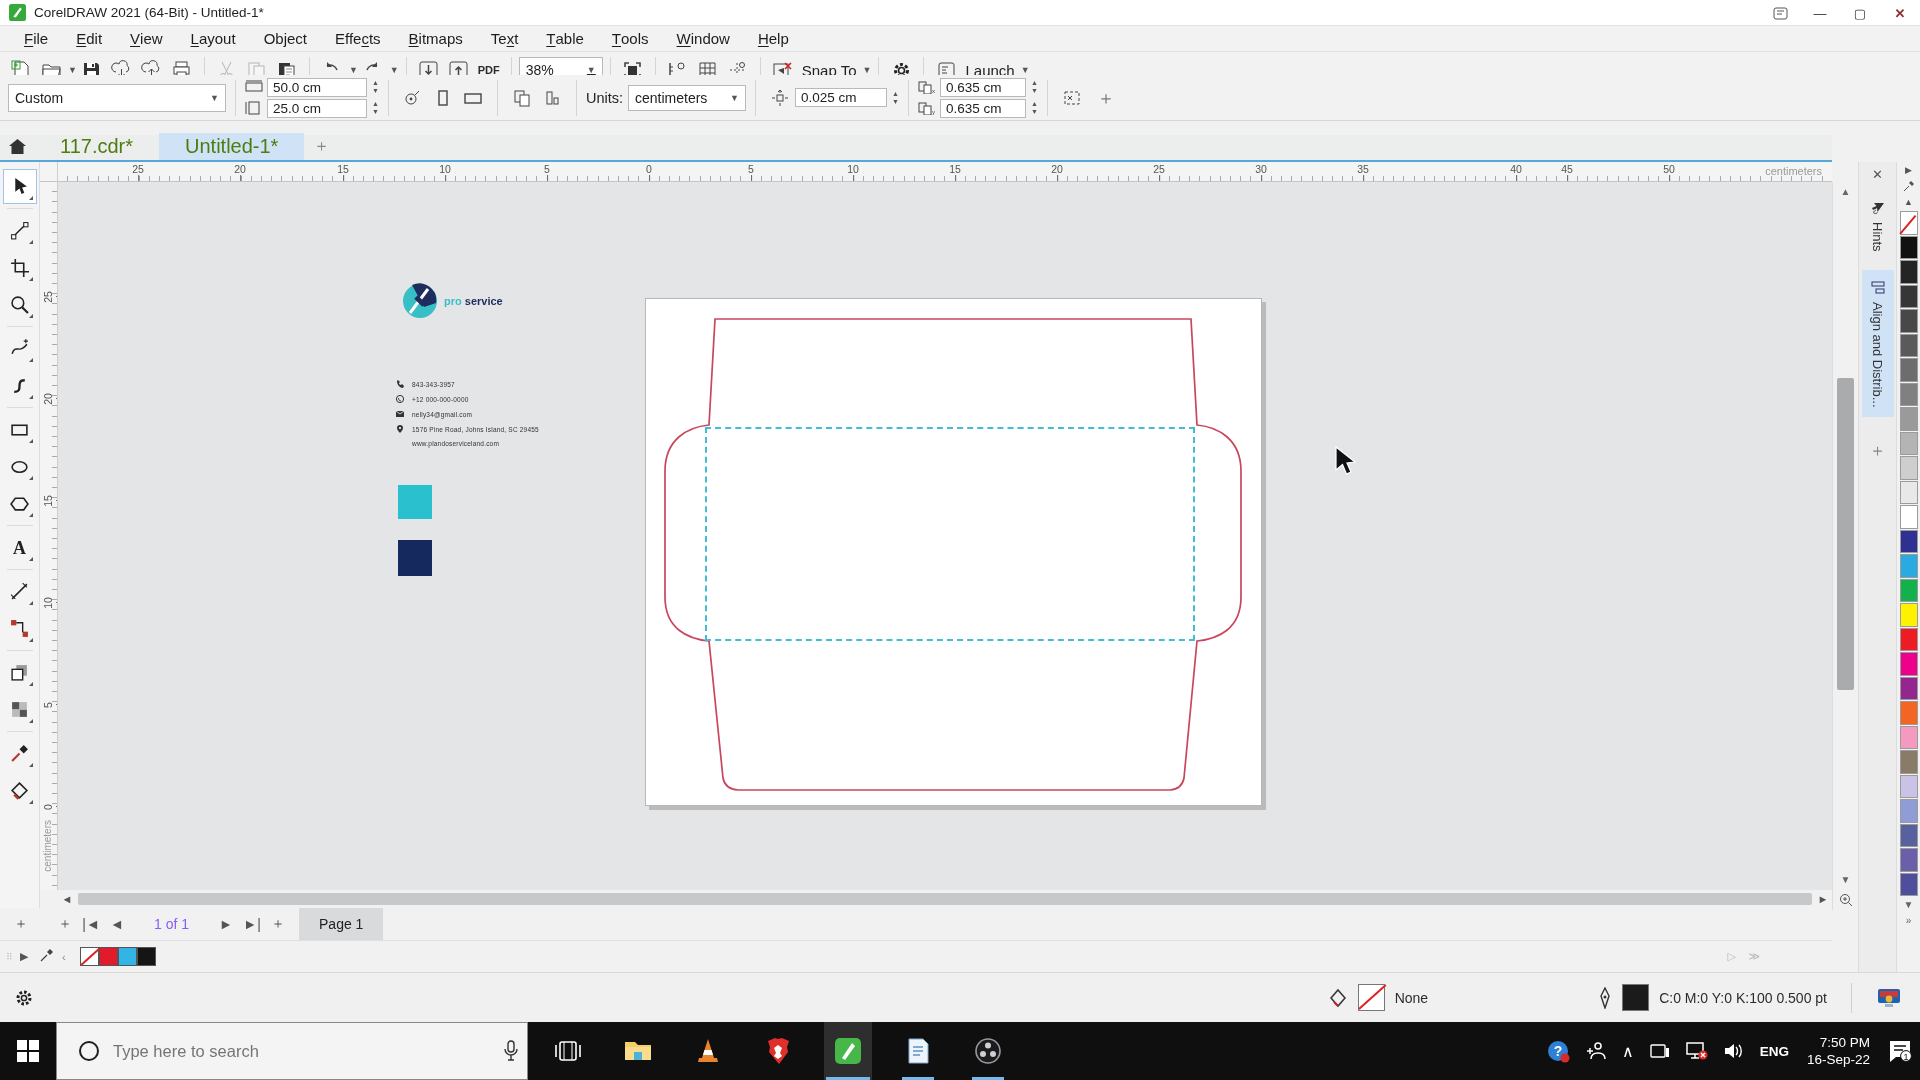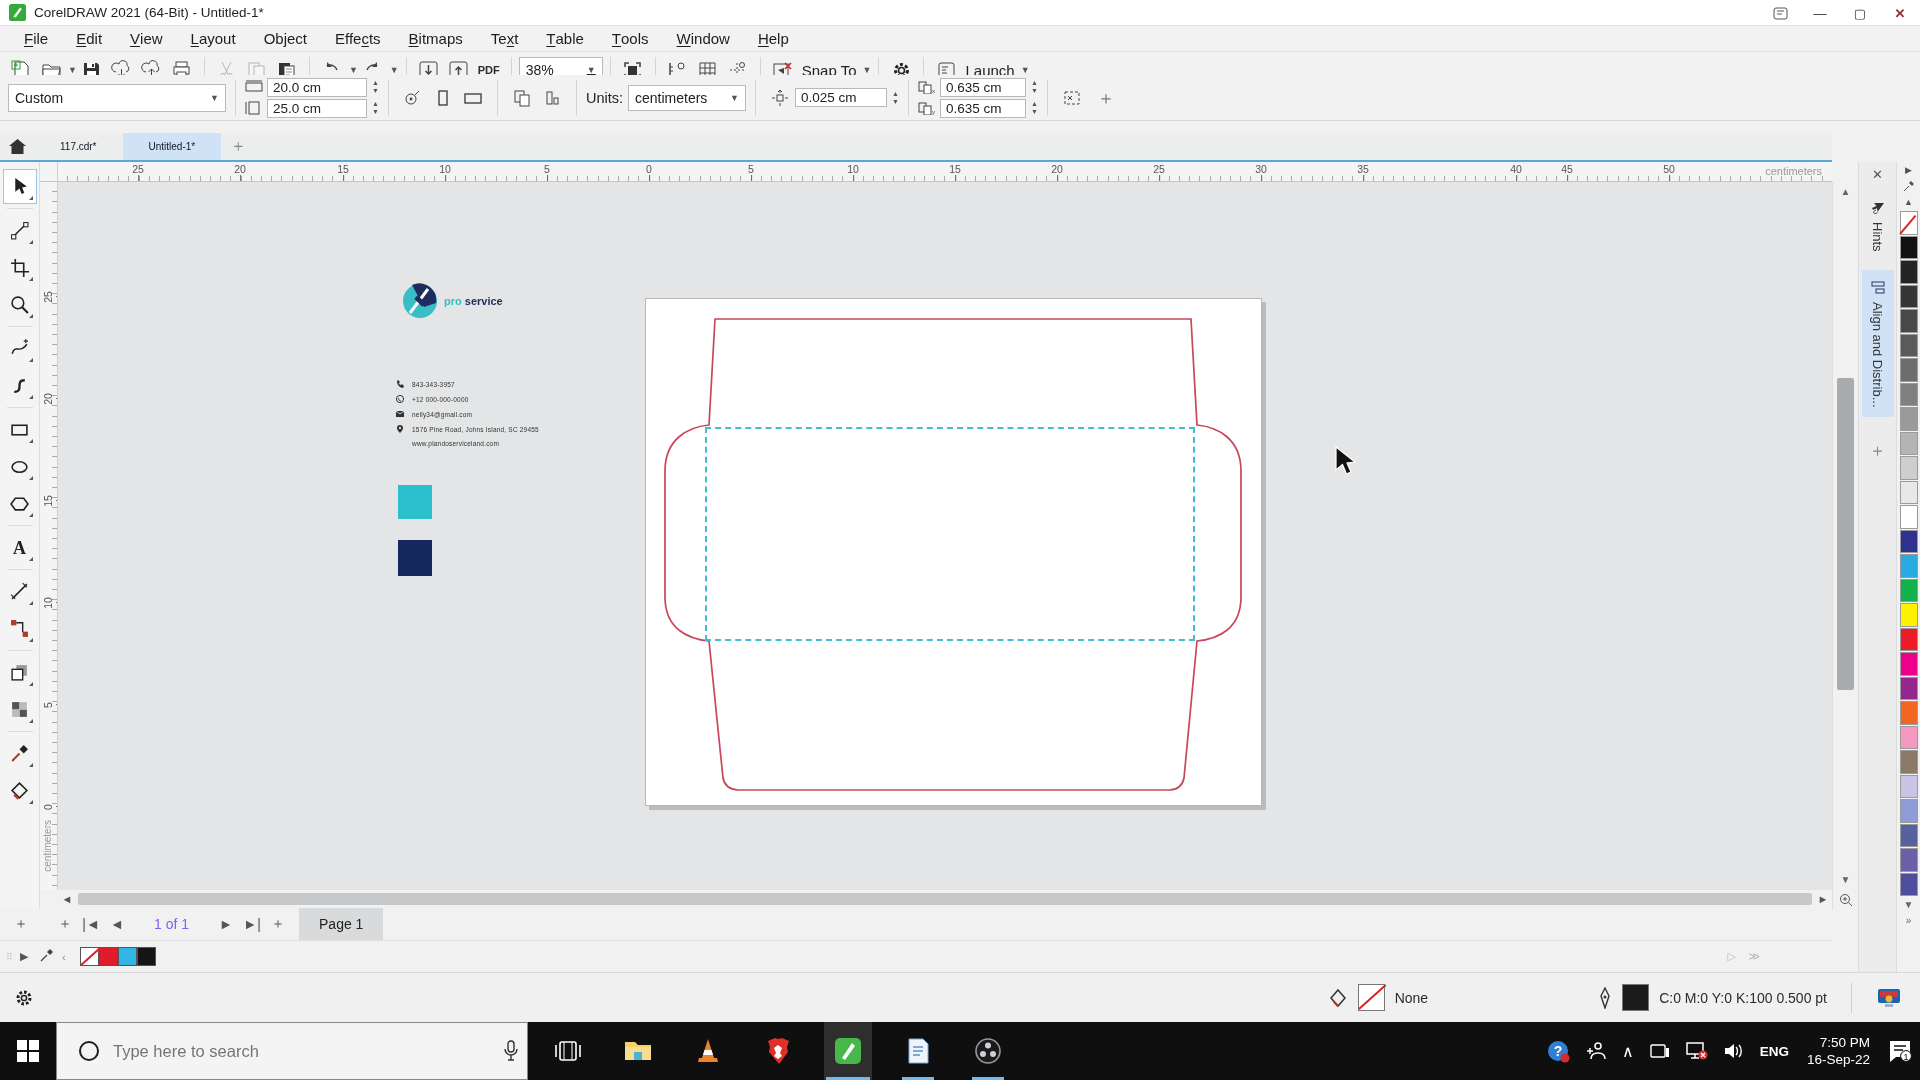--- a/index.html
+++ b/index.html
@@ -43,21 +43,21 @@
   .spin-btns { display:flex; flex-direction:column; font-size:7px; color:#555; line-height:8px; margin-left:1px; }
   .pb-ico-btn { width:30px; height:30px; display:flex; align-items:center; justify-content:center; }
   .pb-ico-btn svg { width:20px; height:20px; }
   .units-lbl { font-size:14.5px; color:#222; margin-right:5px; }
   #units-combo { width:118px; justify-content:space-between; height:26px; }
   .plus-btn { font-size:18px; color:#777; margin:0 10px; }
 
   
   #tabbar { left:0; top:135px; width:1832px; height:27px; background:#eceded; display:flex; align-items:flex-end; border-bottom:2px solid #57a7d9; }
   #tab-home { width:34px; height:27px; display:flex; align-items:center; justify-content:center; }
-  .doc-tab { height:27px; display:flex; align-items:center; justify-content:center; font-size:10px; color:#0f172a; padding:0 26px; }
+  .doc-tab { height:27px; display:flex; align-items:center; justify-content:center; font-size:20px; color:#4d7c0f; padding:0 26px; }
   .doc-tab.active { background:#cfe2f6; }
   #tab-add { width:34px; height:27px; display:flex; align-items:center; justify-content:center; color:#888; font-size:16px; }
 
   
   #ruler-corner { left:40px; top:162px; width:18px; height:20px; background:#f4f4f4; border-right:1px solid #cfcfcf; border-bottom:1px solid #c5c5c5; }
   #hruler { left:58px; top:162px; width:1774px; height:20px; background:#f4f4f4; border-bottom:1px solid #c5c5c5; overflow:hidden;
             background-image:repeating-linear-gradient(90deg, transparent 0px, transparent 9.2px, #aaa 9.2px, #aaa 10.2px);
             background-size:100% 5px; background-position:0 bottom; background-repeat:no-repeat; }
   .h-tick { position:absolute; top:1px; font-size:10.5px; color:#555; transform:translateX(-50%); }
   .h-tick::after { content:""; position:absolute; left:50%; top:12px; width:1px; height:7px; background:#666; }
@@ -346,21 +346,21 @@
       <span>Custom</span>
         <span class="dd-arrow">▼</span>
     </div>
     <div class="pb-sep"></div>
     <div class="dim-block">
       <div class="dim-row">
         <svg class="dim-ico" viewBox="0 0 18 14">
             <rect x="1" y="3" width="16" height="8" fill="none" stroke="#444"></rect>
             <path d="M1 1h16" stroke="#444"></path>
           </svg>
-        <div class="spin-field">20.0 cm</div>
+        <div class="spin-field">50.0 cm</div>
         <div class="spin-btns">
             <span>▲</span>
             <span>▼</span>
           </div>
       </div>
       <div class="dim-row">
         <svg class="dim-ico" viewBox="0 0 18 14">
             <rect x="4" y="1" width="10" height="12" fill="none" stroke="#444"></rect>
             <path d="M1 1v12" stroke="#444"></path>
           </svg>

